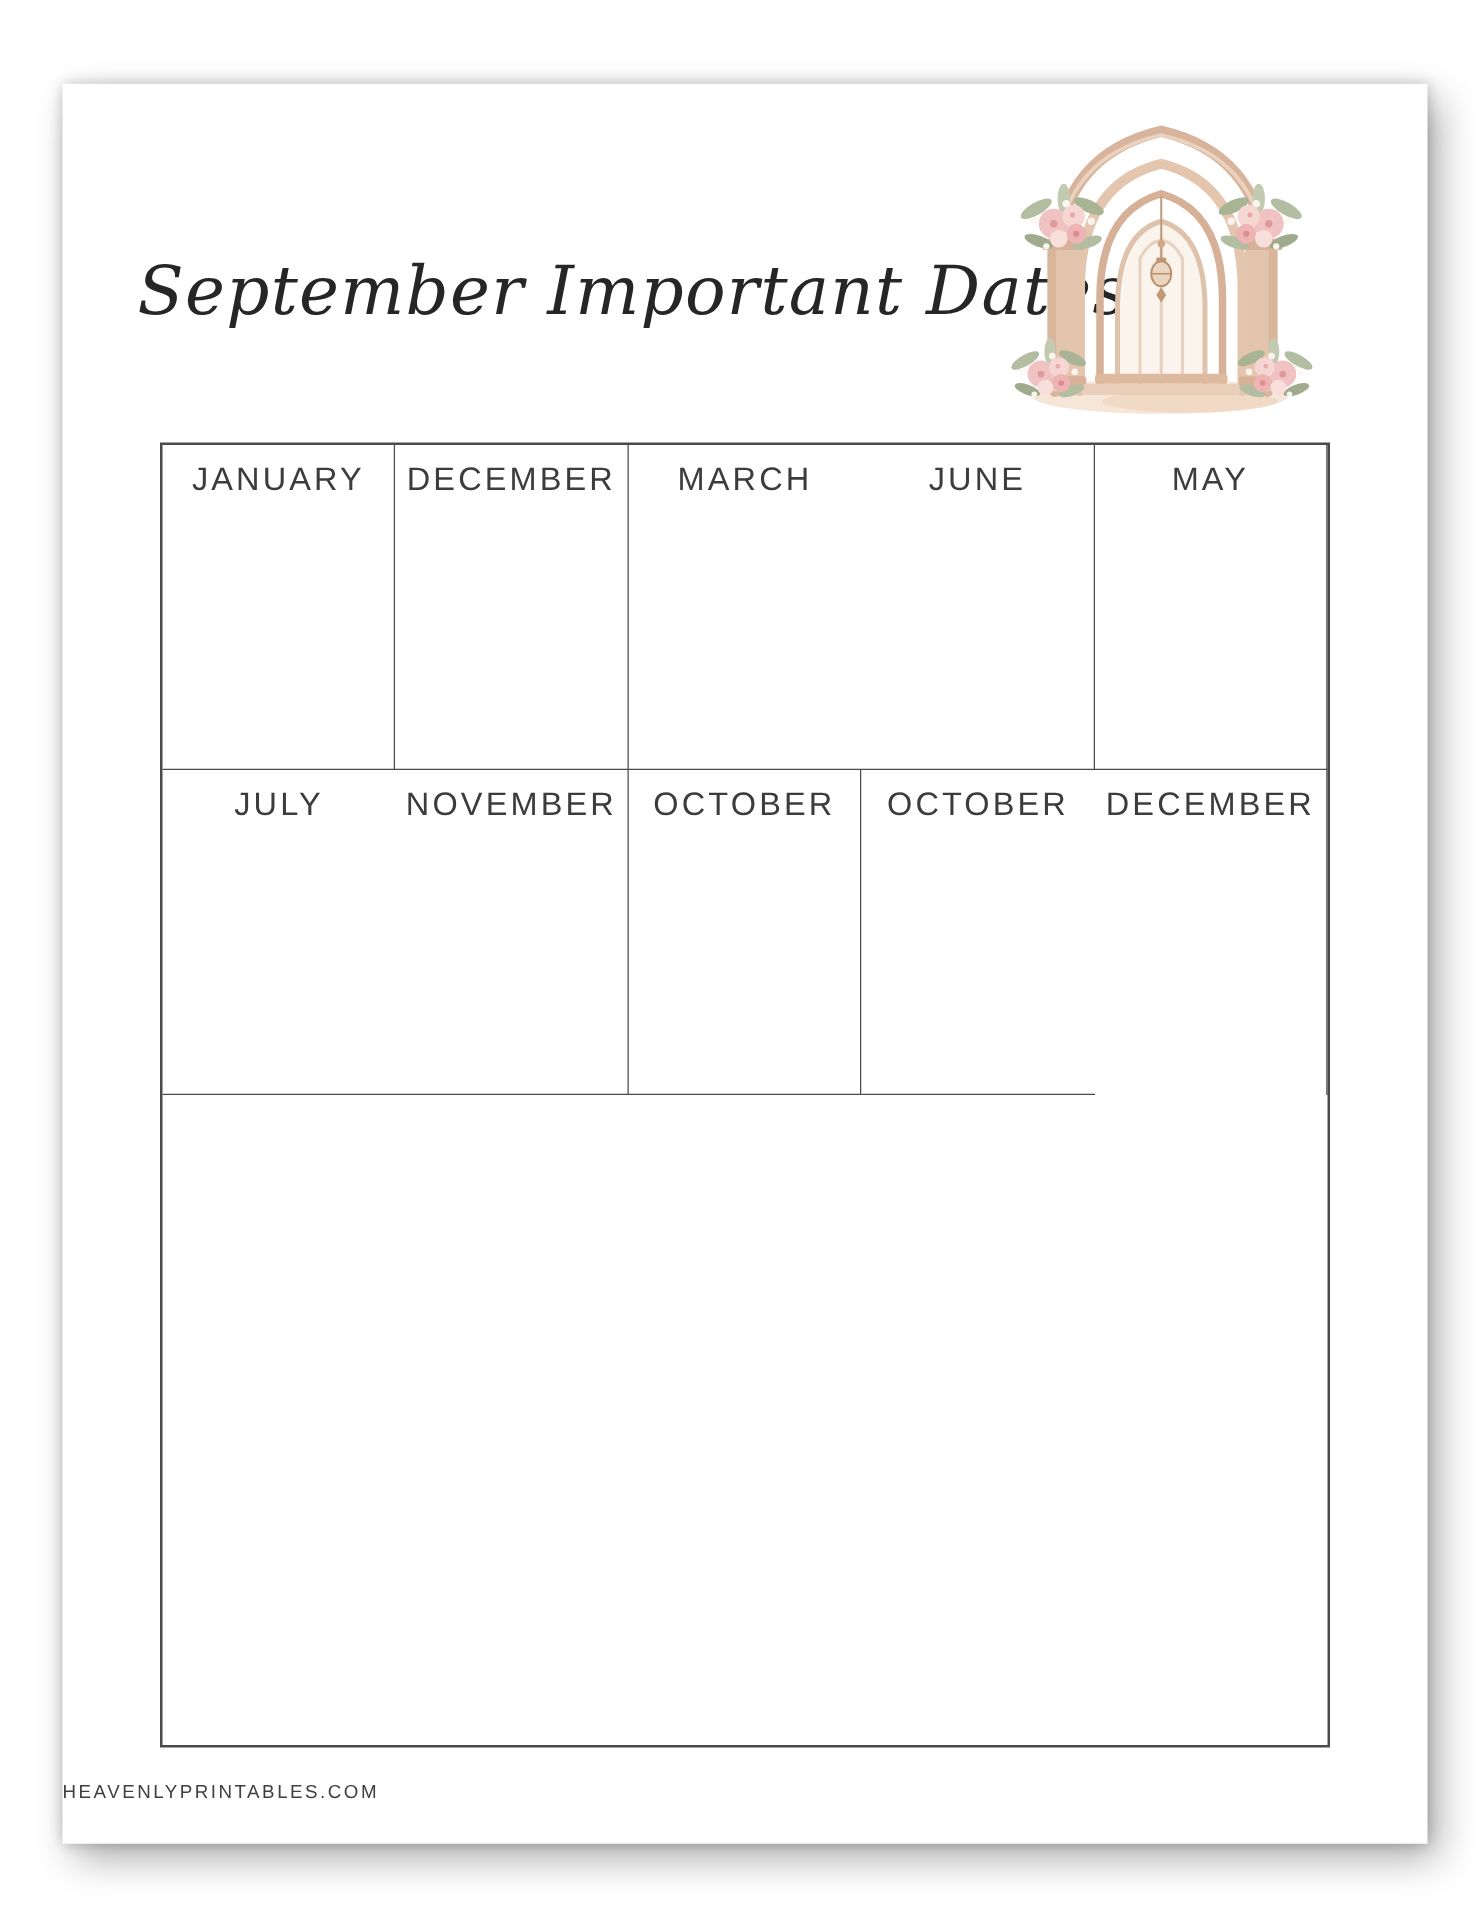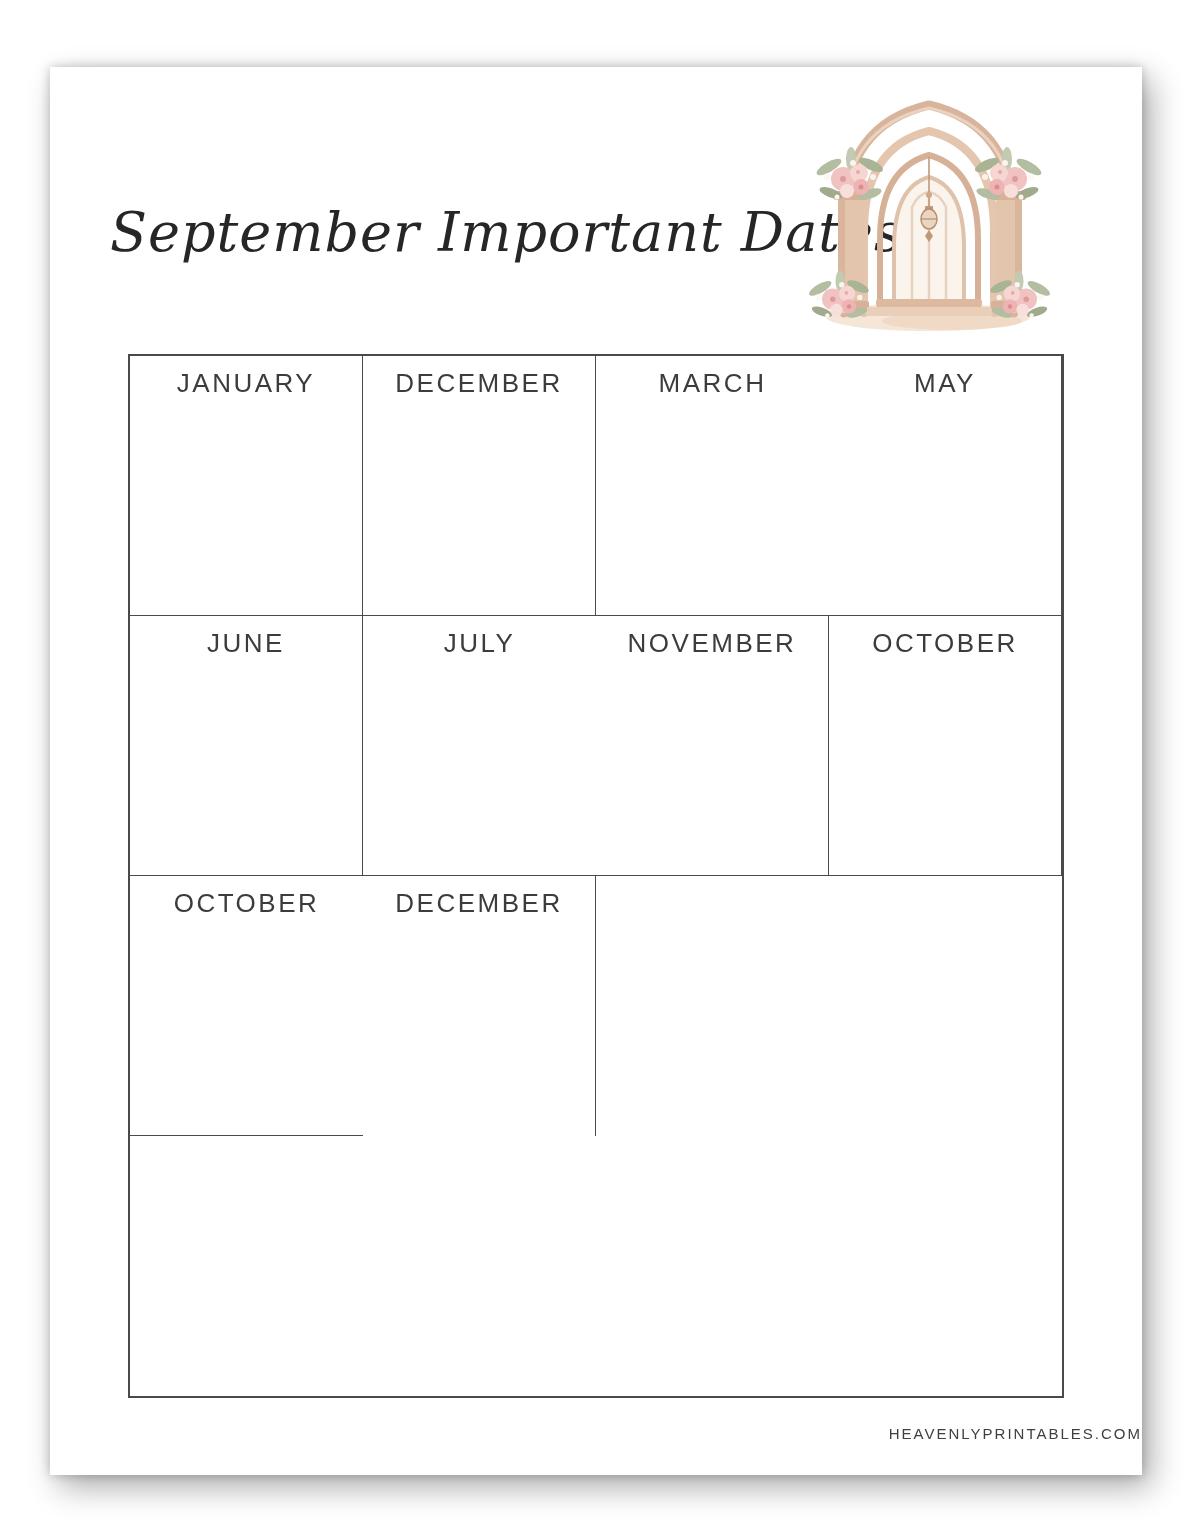--- a/index.html
+++ b/index.html
@@ -45,21 +45,21 @@
     width: 260px;
     height: 256px;
   }
   .months-grid {
     position: absolute;
     left: 78px;
     top: 287px;
     width: 936px;
     height: 1044px;
     display: grid;
-    grid-template-columns: repeat(4, 1fr);
+    grid-template-columns: repeat(5, 1fr);
     grid-template-rows: repeat(4, 1fr);
     border: 2px solid #4a4a4a;
     box-sizing: border-box;
     background: #ffffff;
   }
   .cell {
     border-right: 1.5px solid #4a4a4a;
     border-bottom: 1.5px solid #4a4a4a;
     box-sizing: border-box;
   }
@@ -71,21 +71,21 @@
     font-size: 26px;
     letter-spacing: 2.5px;
     color: #3c3c3c;
     font-weight: normal;
   }
   .footer {
     position: absolute;
     left: 0;
     top: 1358px;
     width: 100%;
-    text-align: right;
+    text-align: left;
     font-size: 15px;
     letter-spacing: 2px;
     color: #3f3f3f;
   }
 </style>
 </head>
 <body>
 
 <div class="page">
 
@@ -156,24 +156,24 @@
       <div class="cell">
         <div class="month-label">JANUARY</div>
       </div>
       <div class="cell">
         <div class="month-label">DECEMBER</div>
       </div>
       <div class="cell">
         <div class="month-label">MARCH</div>
       </div>
       <div class="cell">
-        <div class="month-label">MAY</div>
+        <div class="month-label">JUNE</div>
       </div>
       <div class="cell">
-        <div class="month-label">JUNE</div>
+        <div class="month-label">MAY</div>
       </div>
       <div class="cell">
         <div class="month-label">JULY</div>
       </div>
       <div class="cell">
         <div class="month-label">NOVEMBER</div>
       </div>
       <div class="cell">
         <div class="month-label">OCTOBER</div>
       </div>

